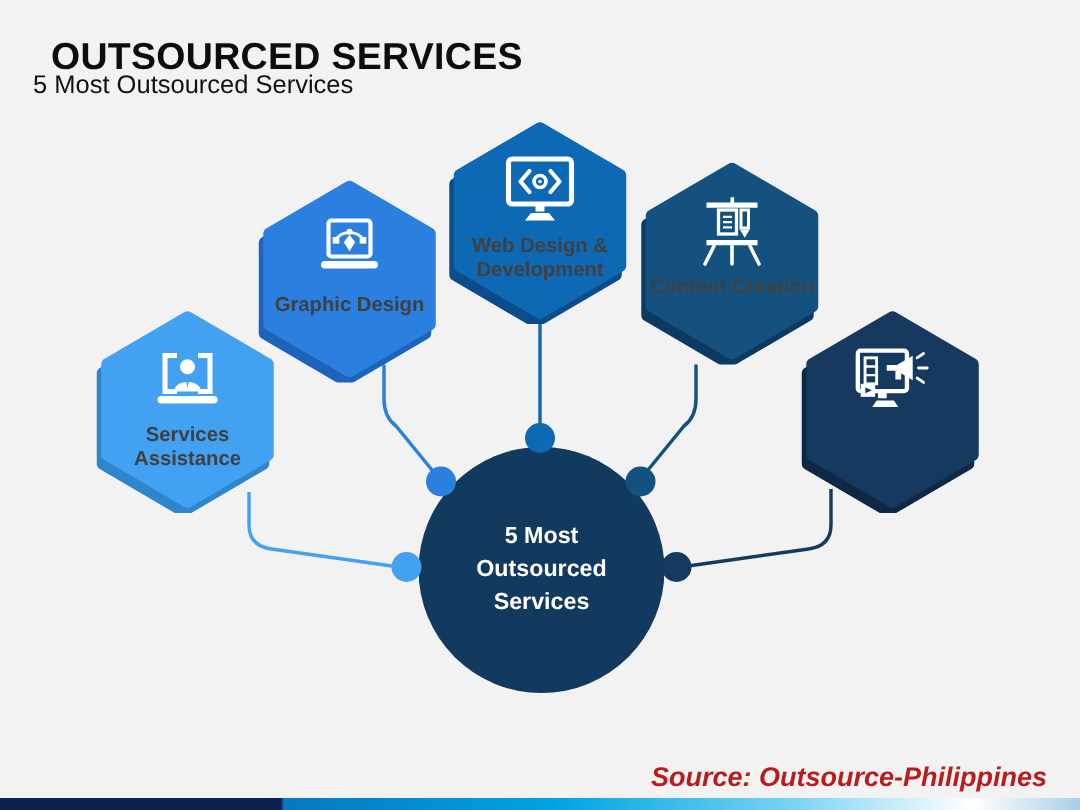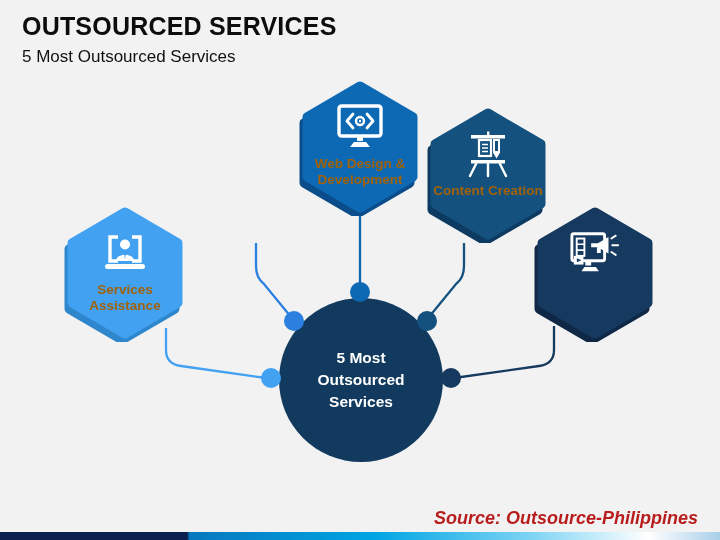--- a/index.html
+++ b/index.html
@@ -1,35 +1,35 @@
 <!DOCTYPE html>
 <html><head>
 <meta charset="utf-8">
 <style>
   html,body{margin:0;padding:0;}
   body{font-family:"Liberation Sans", sans-serif;}
   .slide{position:relative;width:720px;height:540px;background:#f2f2f2;overflow:hidden;}
 
-  .title{position:absolute;left:22px;top:12px;font-size:25px;font-weight:700;color:#0d0d0d;letter-spacing:.2px;margin:0;}
+  .title{position:absolute;left:22px;top:12px;font-size:25px;font-weight:700;color:#0d0d0d;letter-spacing:.2px;margin:12px;}
   .subtitle{position:absolute;left:22px;top:47px;font-size:17px;font-weight:400;color:#111;margin:0;}
 
   .layer{position:absolute;left:0;top:0;width:720px;height:540px;pointer-events:none;}
   .connector-layer{z-index:1;}
   .dot-layer{z-index:5;}
 
   .hex{position:absolute;width:126px;height:138px;}
   .hex svg.hex-shape{position:absolute;left:0;top:0;width:126px;height:138px;}
   .hex-va{left:62px;top:204px;z-index:4;}
   .hex-gd{left:170px;top:117px;z-index:3;}
   .hex-wd{left:297px;top:78px;z-index:2;}
   .hex-cc{left:425px;top:105px;z-index:3;}
   .hex-dm{left:532px;top:204px;z-index:4;}
   .hex-content{position:absolute;left:0;top:0;width:126px;height:138px;display:flex;flex-direction:column;align-items:center;padding-top:25px;box-sizing:border-box;}
   .hex-icon{width:52px;height:48px;display:flex;align-items:center;justify-content:center;}
-  .hex-label{margin-top:5px;width:116px;text-align:center;color:#a16207;font-size:13.5px;font-weight:700;line-height:1.22;}
+  .hex-label{margin-top:5px;width:116px;text-align:center;color:#404040;font-size:13.5px;font-weight:700;line-height:1.22;}
 
   .center-circle{position:absolute;left:279px;top:298px;width:164px;height:164px;z-index:2;}
   .center-circle svg{position:absolute;left:0;top:0;}
   .circle-label{position:absolute;left:26px;top:0;width:112px;height:164px;display:flex;align-items:center;justify-content:center;text-align:center;color:#fff;font-size:15.5px;font-weight:700;line-height:1.4;}
 
   .source-note{position:absolute;right:22px;bottom:11px;font-size:18px;font-weight:700;font-style:italic;color:#b91c1c;}
 
   .footer-bar{position:absolute;left:0;bottom:0;width:720px;height:8px;z-index:6;
     background:linear-gradient(to right,#0d2151 0%,#0d2151 26%,#0778be 26.3%,#00a5e3 52%,#7fd4f4 74%,#ffffff 90%,#a9cfe9 100%);}
 </style>
@@ -62,20 +62,40 @@
           <circle cx="26" cy="13.5" r="5" fill="#fff"></circle>
           <path d="M17,30 C17,21.5 35,21.5 35,30 Z" fill="#fff"></path>
           <path d="M24.6,20 L26,28 L27.4,20 Z" fill="#42a1f1"></path>
           <rect x="6" y="33" width="40" height="5" rx="2.5" fill="#fff"></rect>
         </svg>
       </div>
       <div class="hex-label">Services Assistance</div>
     </div>
   </div>
 
+  <div class="hex hex-gd">
+    <svg class="hex-shape" viewBox="0 0 126 138">
+      <polygon points="63,8 116,39 116,99 63,130 10,99 10,39" transform="translate(-3,6)" stroke-width="9" stroke-linejoin="round" fill="#1d64b8" stroke="#1d64b8"></polygon>
+      <polygon points="63,8 116,39 116,99 63,130 10,99 10,39" stroke-width="9" stroke-linejoin="round" fill="#2a7fdf" stroke="#2a7fdf"></polygon>
+    </svg>
+    <div class="hex-content">
+      <div class="hex-icon">
+        <svg viewBox="0 0 52 44" width="52" height="44">
+          <rect x="12" y="3" width="28" height="24" rx="2" fill="none" stroke="#fff" stroke-width="2.8"></rect>
+          <path d="M17,16 C20,9.5 32,9.5 35,16" fill="none" stroke="#fff" stroke-width="1.8"></path>
+          <rect x="14.8" y="14" width="4.4" height="4.4" fill="#fff"></rect>
+          <rect x="32.8" y="14" width="4.4" height="4.4" fill="#fff"></rect>
+          <circle cx="26" cy="10.5" r="2" fill="#fff"></circle>
+          <path d="M26,12.5 L29.8,17.5 L26,23.5 L22.2,17.5 Z" fill="#fff"></path>
+          <rect x="7" y="30" width="38" height="5" rx="2.5" fill="#fff"></rect>
+        </svg>
+      </div>
+      <div class="hex-label">Graphic Design</div>
+    </div>
+  </div>
 
   <div class="hex hex-wd">
     <svg class="hex-shape" viewBox="0 0 126 138">
       <polygon points="63,8 116,39 116,99 63,130 10,99 10,39" transform="translate(-3,6)" stroke-width="9" stroke-linejoin="round" fill="#0a4d8a" stroke="#0a4d8a"></polygon>
       <polygon points="63,8 116,39 116,99 63,130 10,99 10,39" stroke-width="9" stroke-linejoin="round" fill="#0e69b4" stroke="#0e69b4"></polygon>
     </svg>
     <div class="hex-content">
       <div class="hex-icon">
         <svg viewBox="0 0 52 48" width="52" height="48">
           <rect x="5" y="3" width="42" height="30" rx="2.5" fill="none" stroke="#fff" stroke-width="3.4"></rect>

